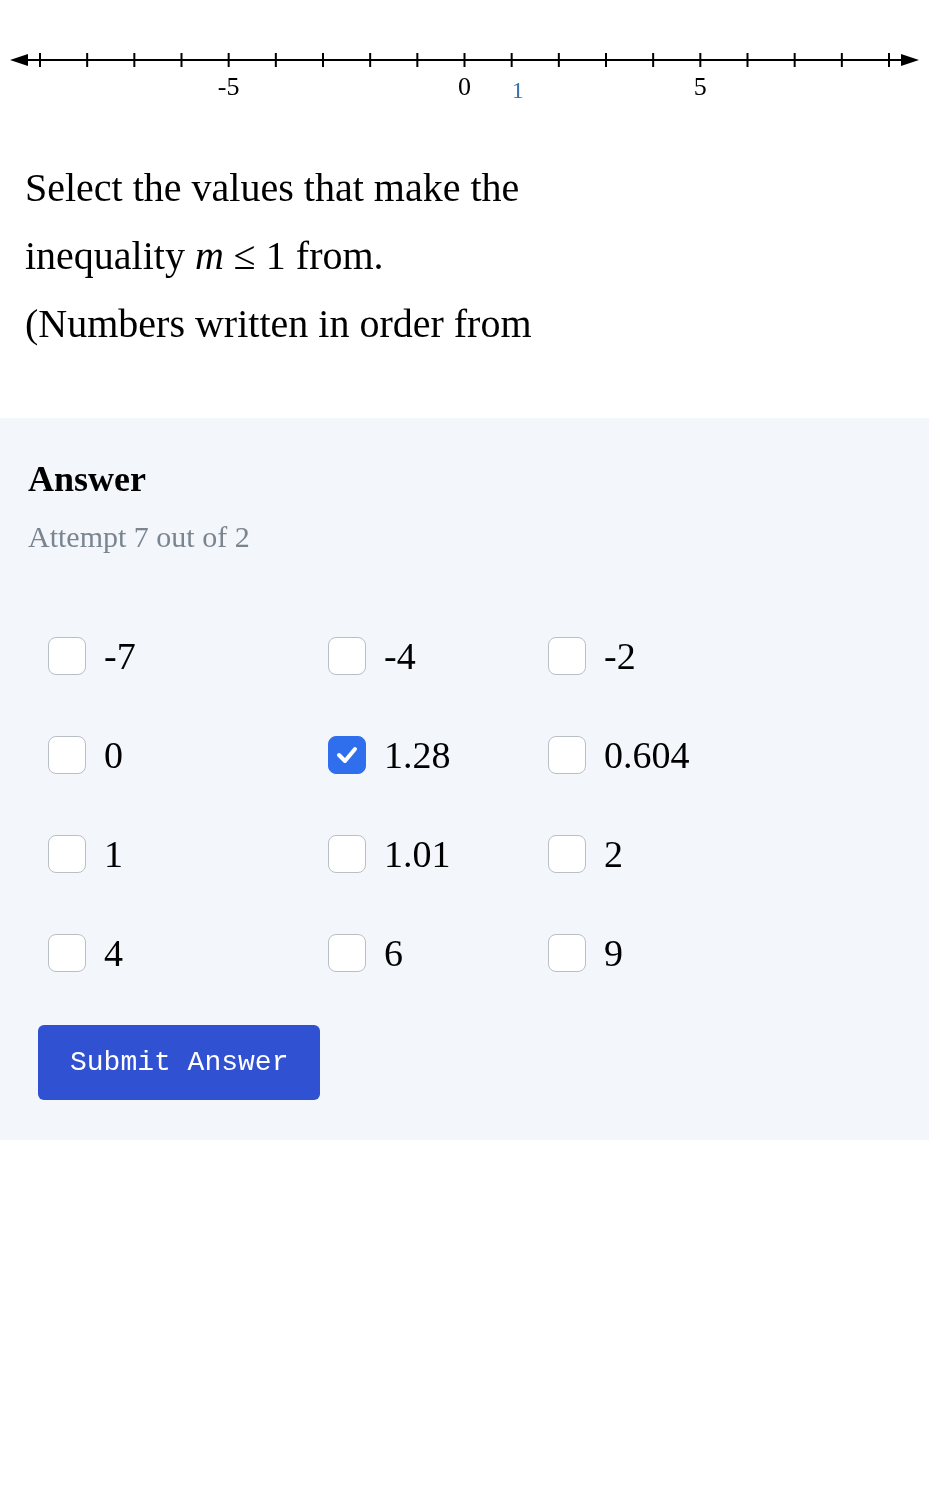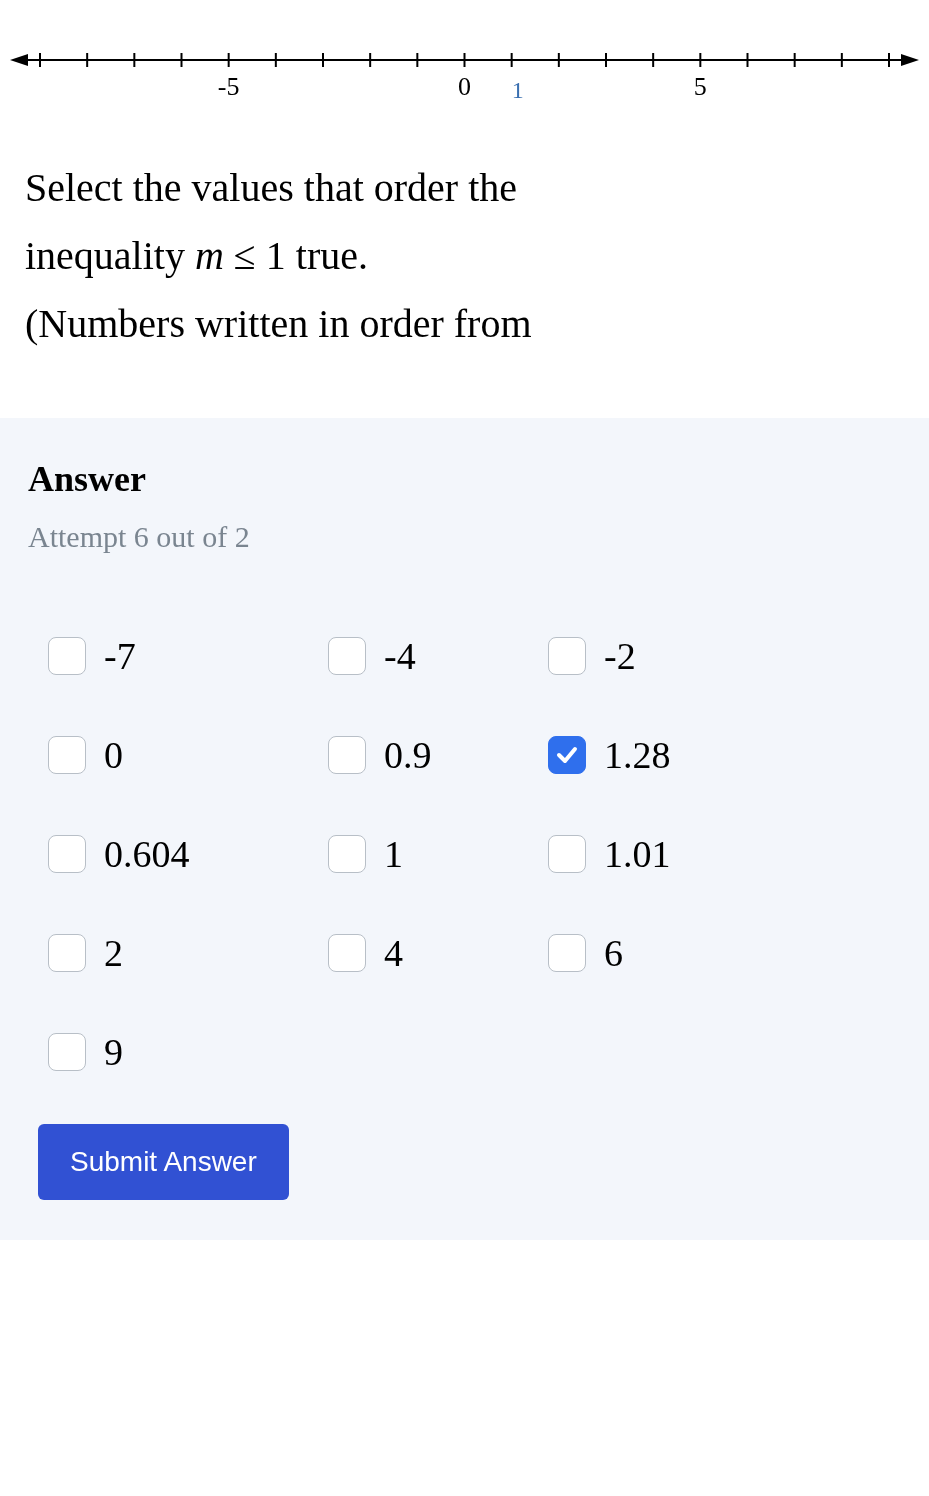--- a/index.html
+++ b/index.html
@@ -79,21 +79,21 @@
   .option-label {
     font-size: 38px;
     color: #000;
   }
   .submit-btn {
     background: #3151d3;
     color: #fff;
     border: none;
     padding: 22px 32px;
     font-size: 28px;
-    font-family: Liberation Sans, sans-serif;
+    font-family: Liberation Mono, monospace;
     border-radius: 6px;
     cursor: pointer;
     margin-left: 10px;
   }
 </style>
 </head>
 <body>
 
 <div class="number-line-container">
   <svg class="number-line" viewBox="0 0 909 90">
@@ -124,50 +124,46 @@
     <g id="nl-labels">
         <text x="218.66666666666666" y="65" text-anchor="middle" font-size="26" font-family="Georgia, serif" fill="#000">-5</text>
         <text x="454.5" y="65" text-anchor="middle" font-size="26" font-family="Georgia, serif" fill="#000">0</text>
         <text x="690.3333333333334" y="65" text-anchor="middle" font-size="26" font-family="Georgia, serif" fill="#000">5</text>
         <text x="507.6666666666667" y="68" text-anchor="middle" font-size="24" font-family="Georgia, serif" fill="#3a6fb0">1</text>
       </g>
   </svg>
 </div>
 
 <div class="question">
-  <span>Select the values that order the</span><br>
+  <span>Select the values that make the</span><br>
   <span>inequality </span><span class="math">m</span>
   <span>≤</span>
-  <span>1</span><span> true.</span><br>
+  <span>1</span><span> from.</span><br>
   <span>(Numbers written in order from</span><br>
 </div>
 
 <div class="answer-section">
   <div class="answer-heading">Answer</div>
-  <div class="attempt">Attempt 6 out of 2</div>
+  <div class="attempt">Attempt 7 out of 2</div>
   <div class="options" id="options-grid">
       <div class="option">
         <div class="checkbox"></div>
         <span class="option-label">-7</span>
       </div>
       <div class="option">
         <div class="checkbox"></div>
         <span class="option-label">-4</span>
       </div>
       <div class="option">
         <div class="checkbox"></div>
         <span class="option-label">-2</span>
       </div>
       <div class="option">
         <div class="checkbox"></div>
         <span class="option-label">0</span>
-      </div>
-      <div class="option">
-        <div class="checkbox"></div>
-        <span class="option-label">0.9</span>
       </div>
       <div class="option">
         <div class="checkbox checked">
           <svg viewBox="0 0 24 24">
             <path d="M4 12 L10 18 L20 6" stroke="#fff" stroke-width="4" fill="none" stroke-linecap="round" stroke-linejoin="round"></path>
           </svg>
         </div>
         <span class="option-label">1.28</span>
       </div>
       <div class="option">

